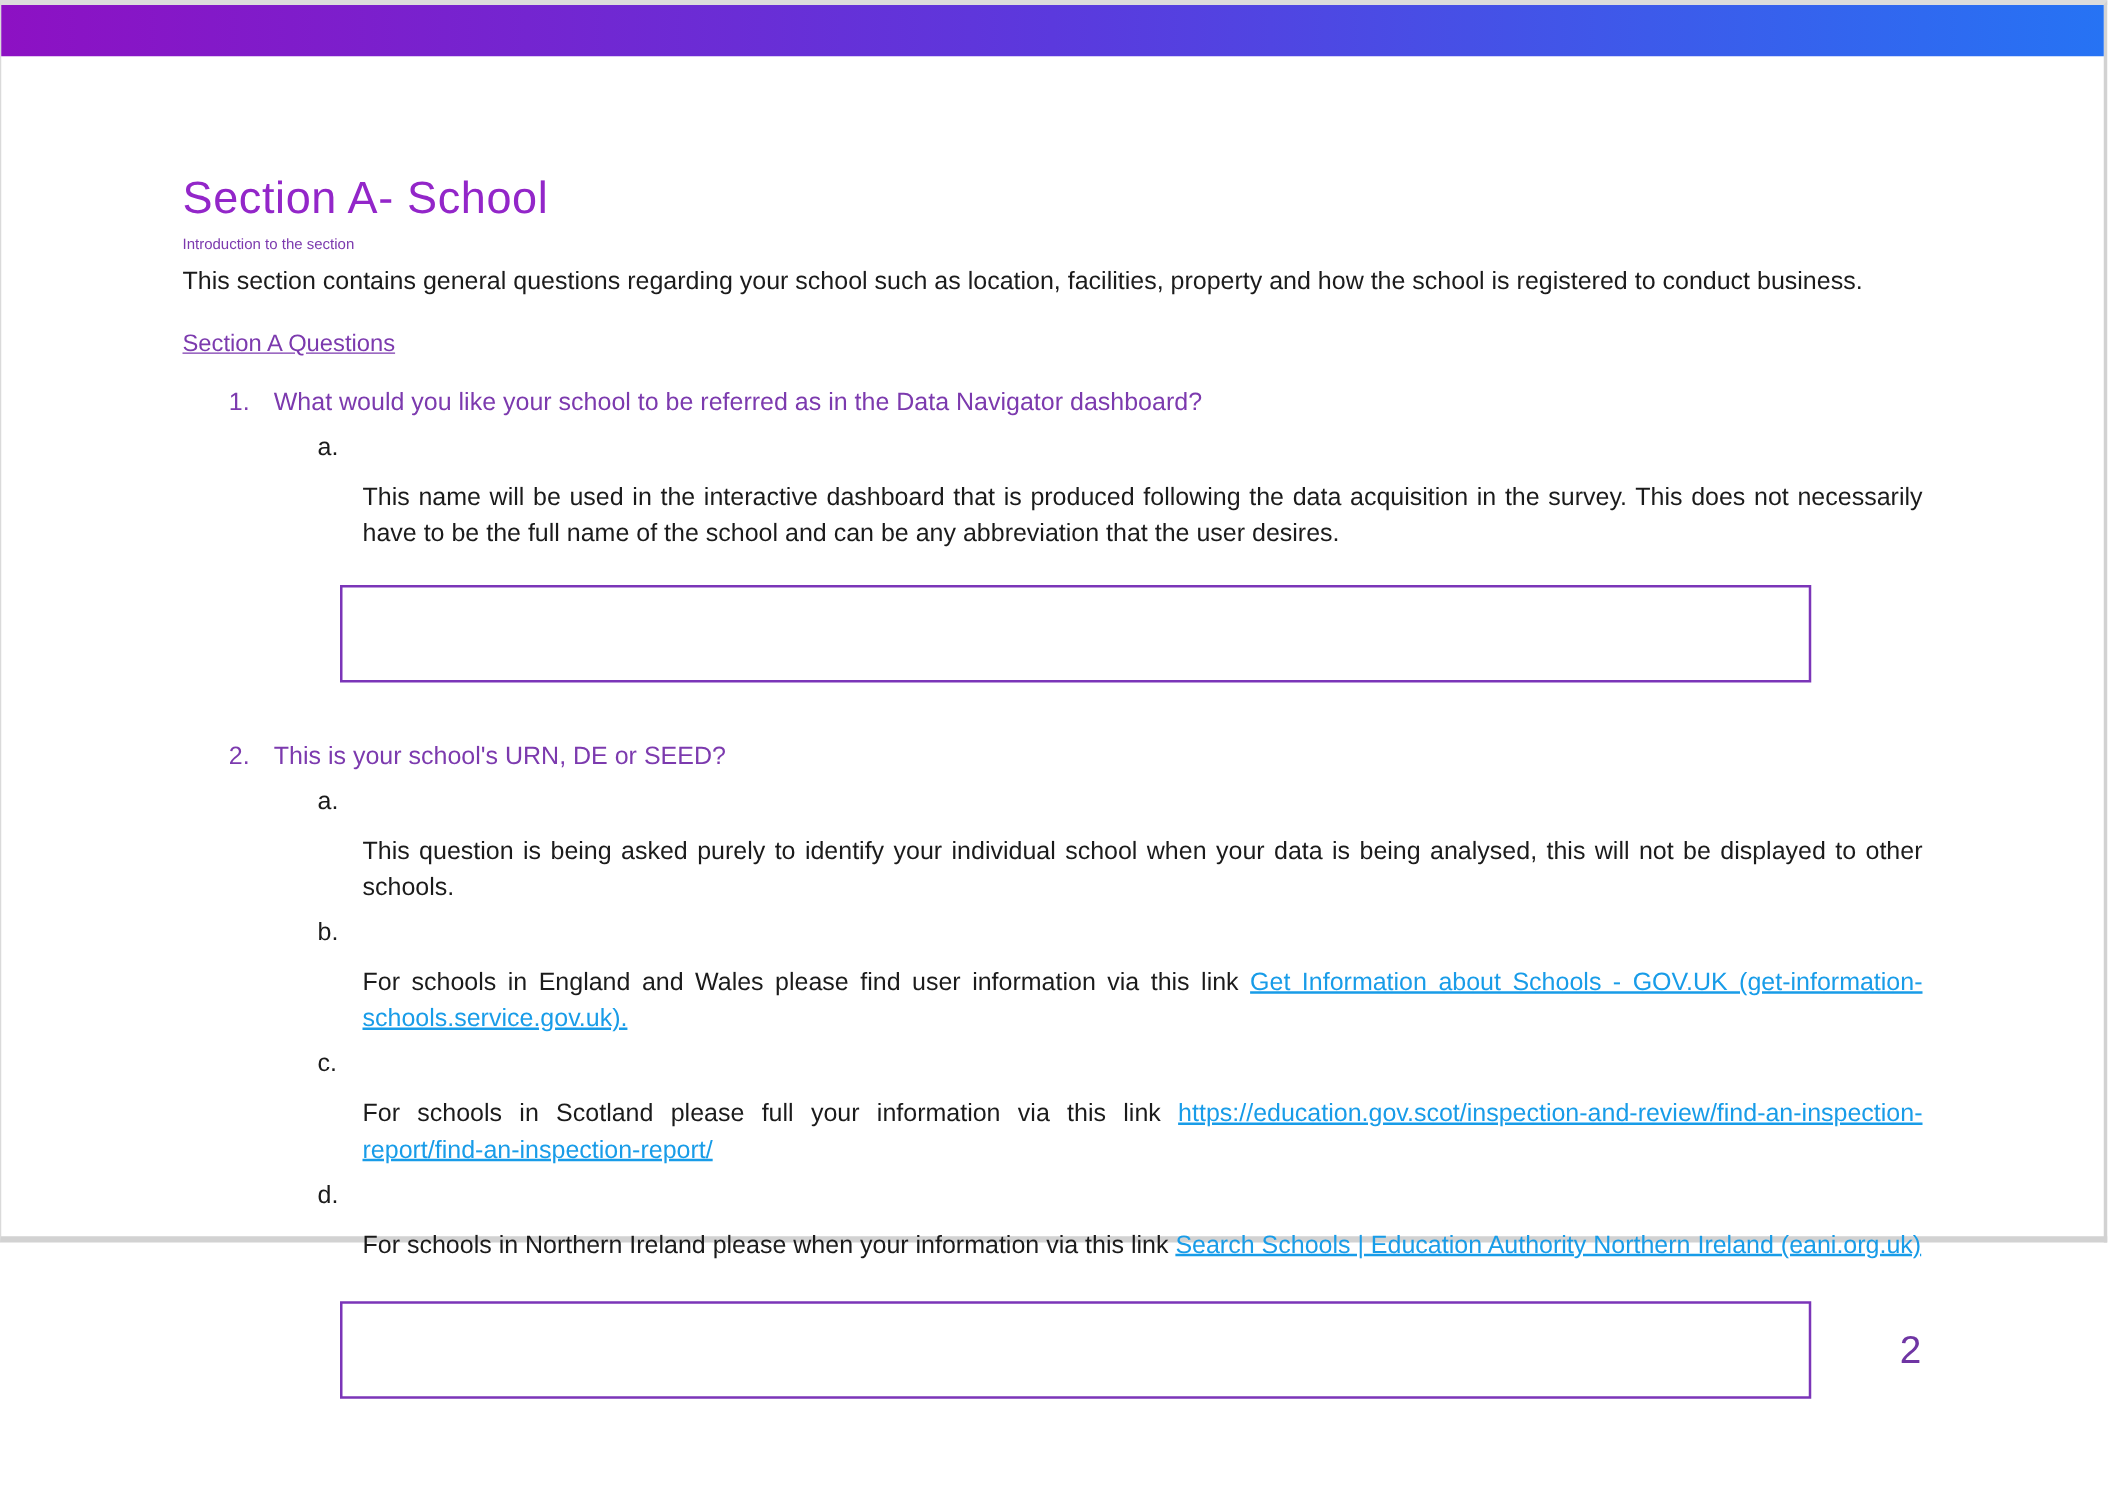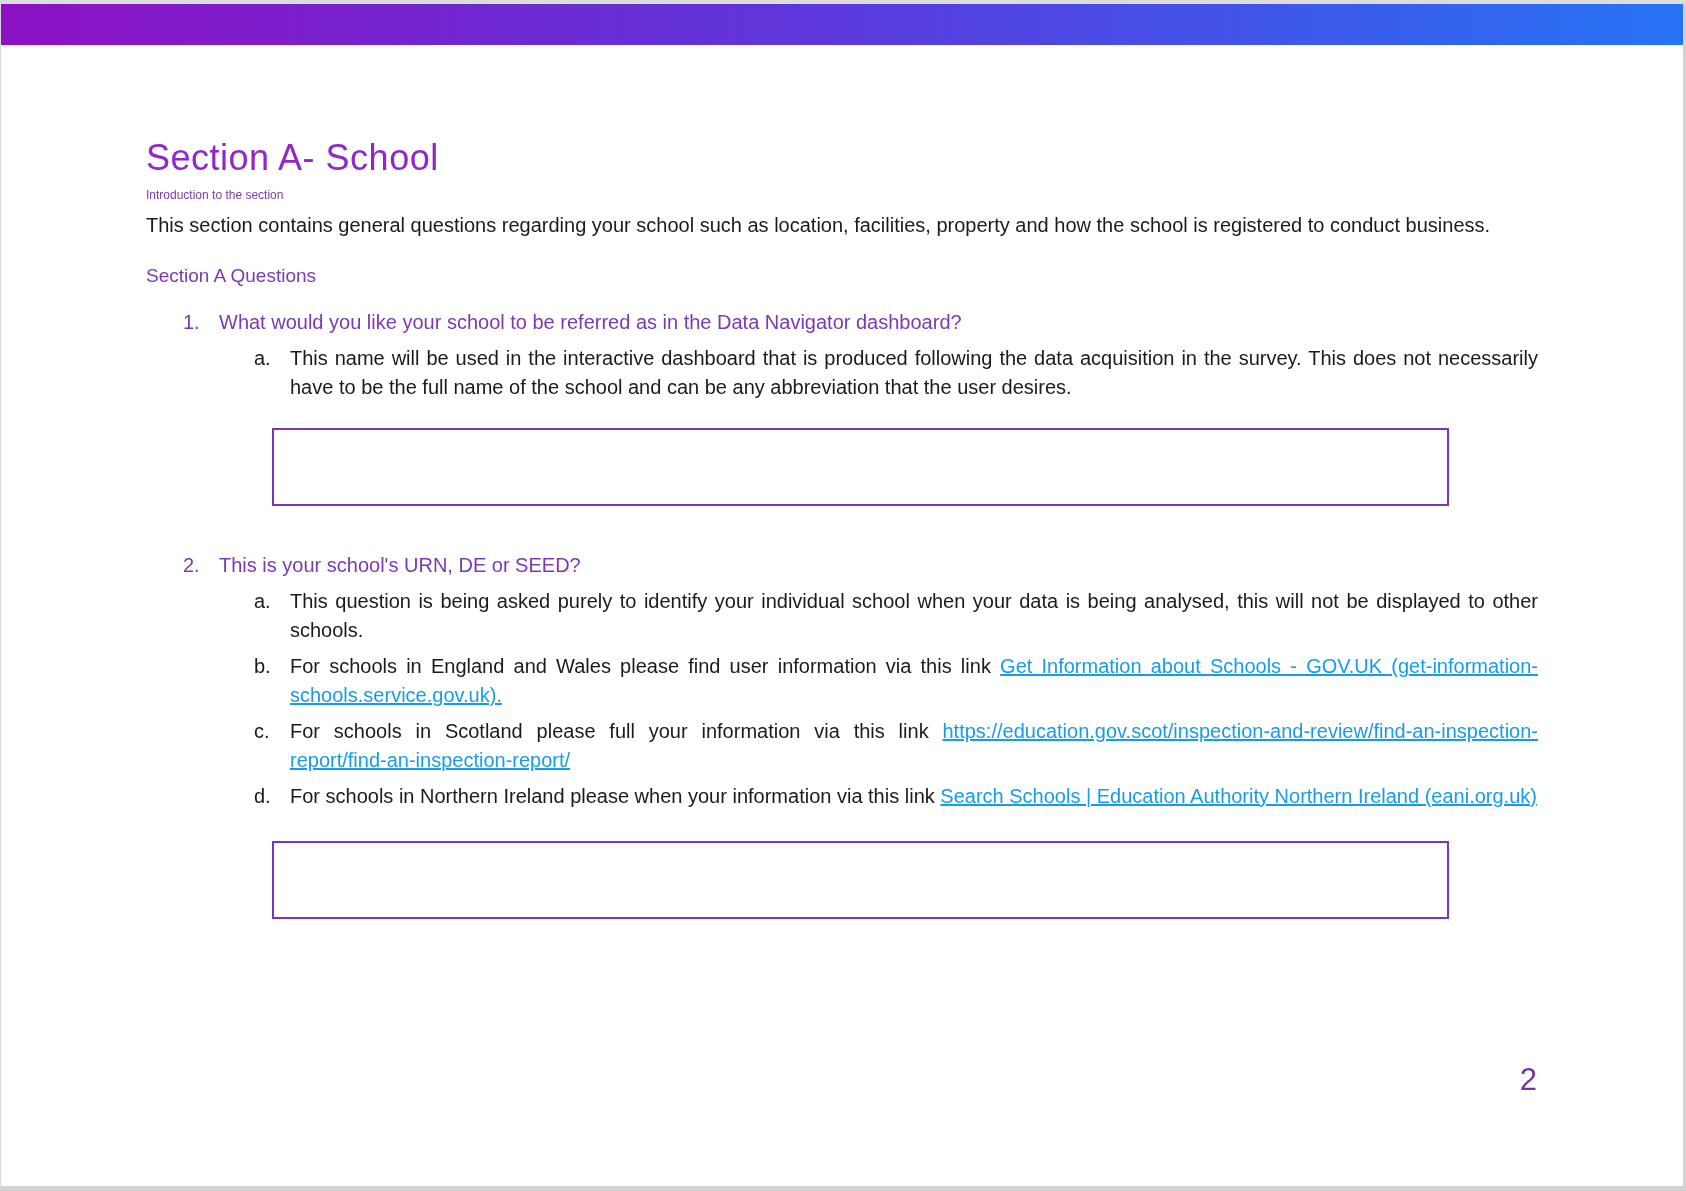--- a/index.html
+++ b/index.html
@@ -5,21 +5,21 @@
   * { box-sizing: border-box; margin: 0; padding: 0; }
   html, body { background: #ffffff; }
   body {
     font-family: "Liberation Sans", sans-serif;
     width: 1686px;
     height: 1191px;
     overflow: hidden;
   }
   .page {
     width: 1686px;
-    height: 1191px;
+    height: 994px;
     background: #ffffff;
     border-top: 4px solid #dcdcdc;
     border-right: 3px solid #d2d2d2;
     border-left: 1px solid #dadada;
     border-bottom: 5px solid #d2d2d2;
     position: relative;
   }
   .gradient-bar {
     height: 41px;
     width: 100%;
@@ -44,41 +44,42 @@
     margin-top: 9px;
     font-size: 20px;
     color: #1b1b1b;
     line-height: 29px;
   }
   .questions-heading {
     margin-top: 25px;
     font-size: 19px;
     font-weight: 400;
     color: #7c3aae;
+    text-decoration: underline;
   }
   .q-row {
     display: flex;
     margin-left: 37px;
     margin-top: 21px;
     font-size: 20px;
     color: #7c3aae;
     line-height: 29px;
   }
   .q-num { width: 36px; flex: 0 0 36px; }
   .q-text { flex: 1; }
   .sub-row {
     display: flex;
     margin-left: 108px;
     margin-top: 7px;
     font-size: 20px;
     color: #1b1b1b;
     line-height: 29px;
   }
   .sub-letter { width: 36px; flex: 0 0 36px; }
-  .sub-text { flex: 1; text-align: justify; }
+  .sub-text { flex: 1; text-align: justify; margin-top: 40px; }
   .sub-text a {
     color: #189ce8;
     text-decoration: underline;
     cursor: pointer;
   }
   .answer-box {
     margin-left: 126px;
     width: 1177px;
     height: 78px;
     border: 2px solid #7b35b8;

